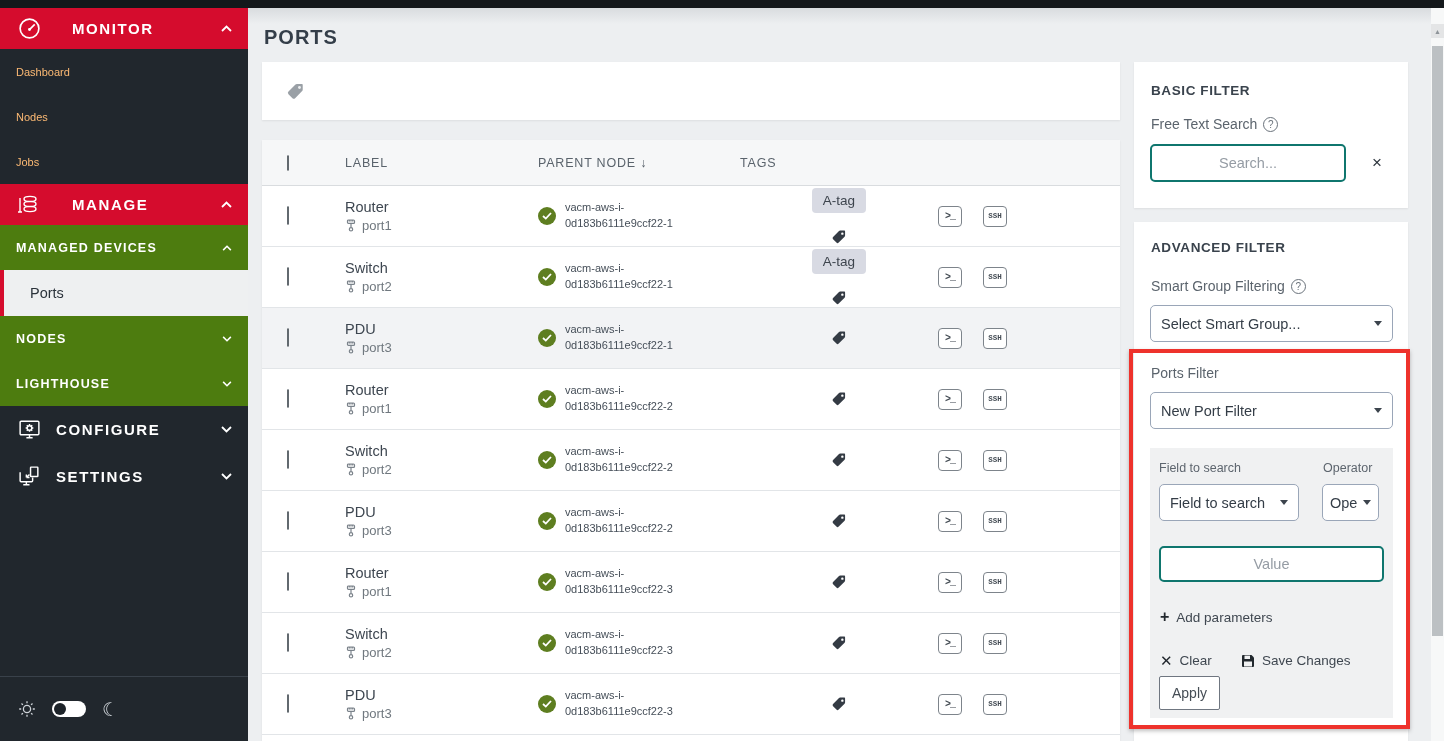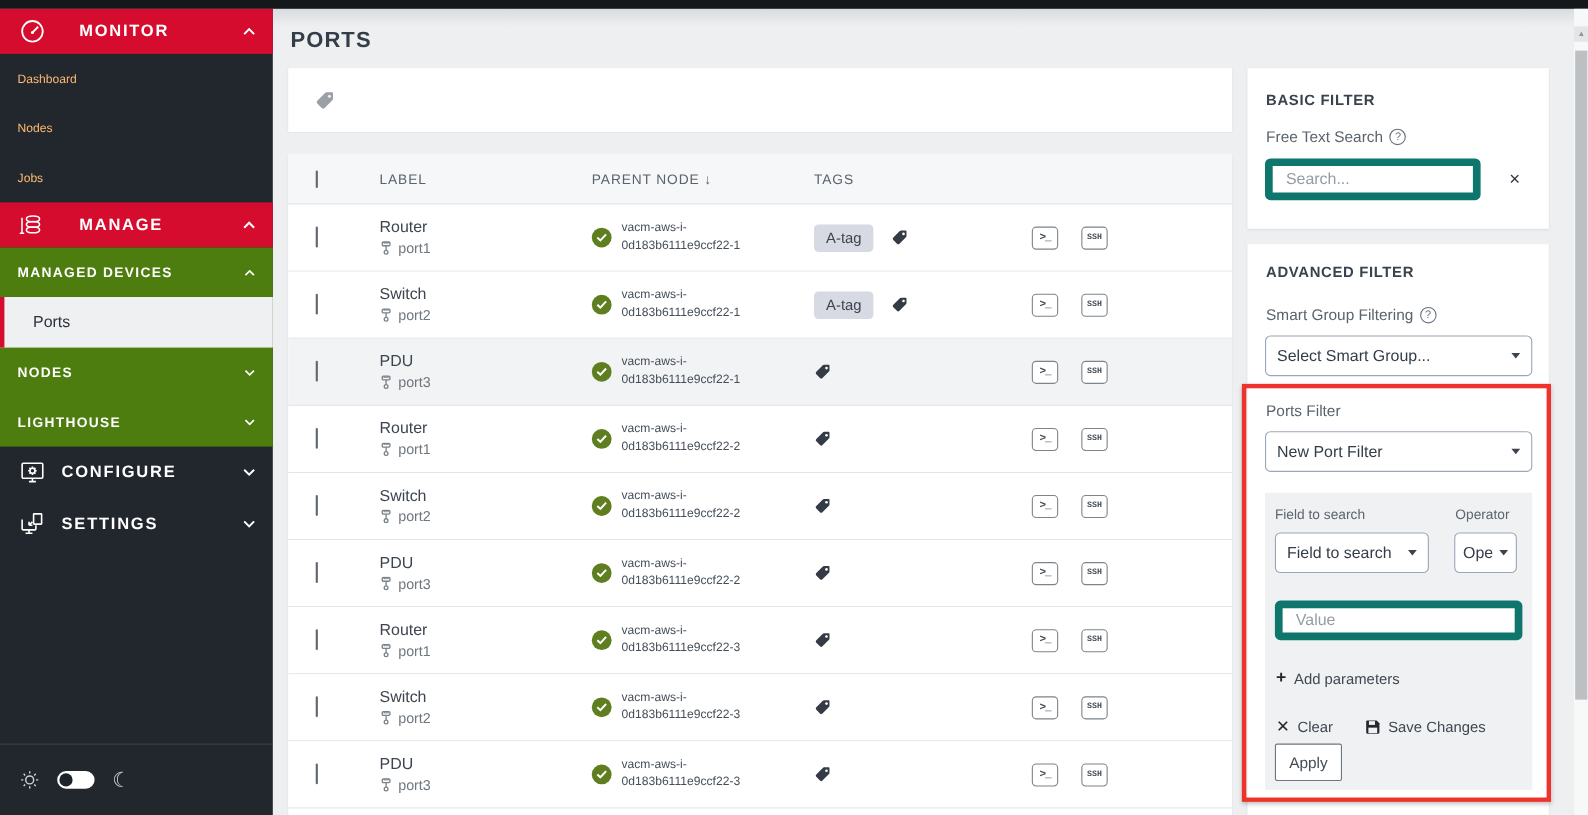--- a/index.html
+++ b/index.html
@@ -50,39 +50,39 @@
   .trow { height:61px; border-bottom:1px solid #e2e5e8; background:#fff; }
   .trow.hl { background:#f2f3f5; }
   .checkbox { width:15px; height:15px; border:1.6px solid #62696f; border-radius:2px; background:#fff;
     margin-left:25px; cursor:pointer; }
   .lbl-main { font-size:14.5px; color:#3d4650; }
   .lbl-sub { display:flex; align-items:center; gap:5px; margin-top:3px; color:#70787f; font-size:13px; }
   .node-cell { display:flex; align-items:center; gap:9px; }
   .node-dot { width:18px; height:18px; border-radius:50%; background:#5e7e20; color:#fff;
     display:flex; align-items:center; justify-content:center; flex:none; }
   .node-text { font-size:11px; color:#454e58; line-height:1.45; }
-  .tags-cell { display:flex; align-items:center; gap:16px; }
+  .tags-cell { display:flex; align-items:center; gap:16px;flex-direction:column; }
   .tag-chip { background:#d8dae3; color:#3d444d; font-size:13.5px; border-radius:4px; padding:5px 11px; }
   .actions-cell { display:flex; align-items:center; gap:21px; }
   .mini-btn { width:24px; height:21px; border:1.6px solid #7d848b; border-radius:4px; background:#fff;
     color:#434b53; display:flex; align-items:center; justify-content:center;
     font-family:"Liberation Mono", monospace; cursor:pointer; }
   .mini-btn.term { font-size:10px; font-weight:bold; letter-spacing:-1px; }
   .mini-btn.ssh { font-size:7.5px; font-weight:bold; letter-spacing:0;text-align:right; }
 
   
   .fcard { position:absolute; background:#fff; box-shadow:0 1px 2px rgba(0,0,0,.07); }
   .basic-card { left:886px; top:54px; width:274px; height:146px; }
   .adv-card { left:886px; top:214px; width:274px; height:519px; }
   .fhead { position:absolute; left:17px; font-size:13.5px; font-weight:bold; letter-spacing:.6px; color:#3a434d; }
   .flabel { position:absolute; font-size:14px; color:#5b646d; display:flex; align-items:center; gap:6px; }
   .help-dot { width:15px; height:15px; border:1.3px solid #6a727b; border-radius:50%;
     display:inline-flex; align-items:center; justify-content:center; font-size:10px; color:#6a727b; }
-  .tinput { position:absolute; border:7px solid #0f766e; border-radius:5px; background:#fff;
-    font-size:14.5px; color:#737373; padding:0 12px; font-family:"Liberation Sans", sans-serif; outline:none; }
+  .tinput { position:absolute; border:2px solid #0f766e; border-radius:5px; background:#fff;
+    font-size:14.5px; color:#737373; padding:0 12px; font-family:"Liberation Sans", sans-serif; outline:none;text-align:center; }
   .tinput::placeholder { color:#959ca4; }
   .dropdown { position:absolute; border:1px solid #9aa6b8; border-radius:5px; background:#fff;
     display:flex; align-items:center; padding:0 10px; font-size:14.5px; color:#343d47; cursor:pointer; }
   .dropdown .dval { flex:1; white-space:nowrap; overflow:hidden; }
   .caret { width:0; height:0; border-left:4.5px solid transparent; border-right:4.5px solid transparent;
     border-top:5px solid #3c444d; flex:none; margin-left:6px; }
   .xclear { position:absolute; font-size:17px; color:#2e363e; cursor:pointer; }
   .gray-panel { position:absolute; left:16px; top:226px; width:243px; height:270px; background:#f0f1f2; }
   .gp-label { position:absolute; font-size:12.5px; color:#5d656e; }
   .link-row { position:absolute; display:flex; align-items:center; gap:7px; font-size:13.5px; color:#3f4750; cursor:pointer; }

